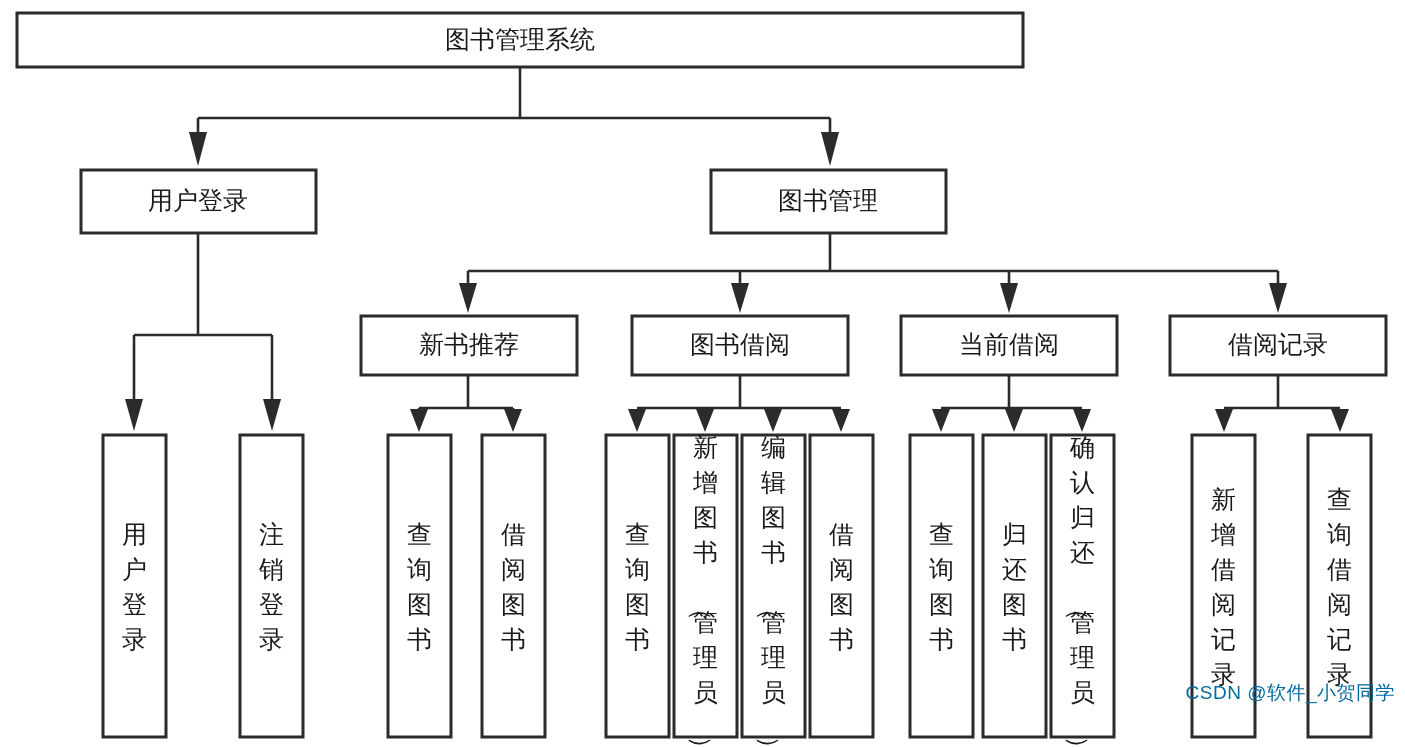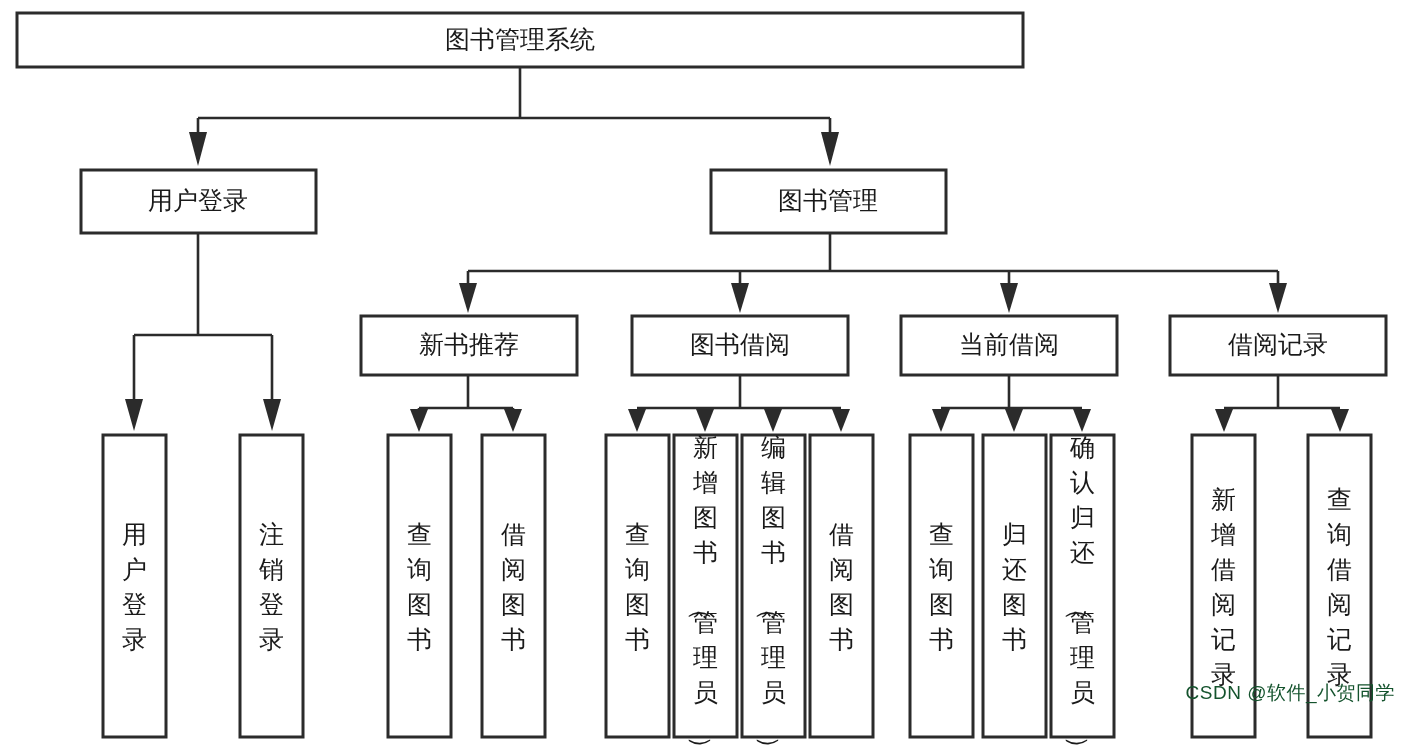--- a/index.html
+++ b/index.html
@@ -55,21 +55,21 @@
     font-family: "Liberation Sans", "DejaVu Sans", sans-serif;
     font-size: 25px;
     text-anchor: middle;
   }
   .watermark {
     position: absolute;
     right: 10px;
     bottom: 6px;
     font-family: "Liberation Sans", "DejaVu Sans", sans-serif;
     font-size: 19px;
-    color: #14532d;
+    color: #0369a1;
     letter-spacing: 0.5px;
     white-space: nowrap;
     user-select: none;
   }
 </style>
 </head>
 <body>
 
 <div id="diagram-root">
 

